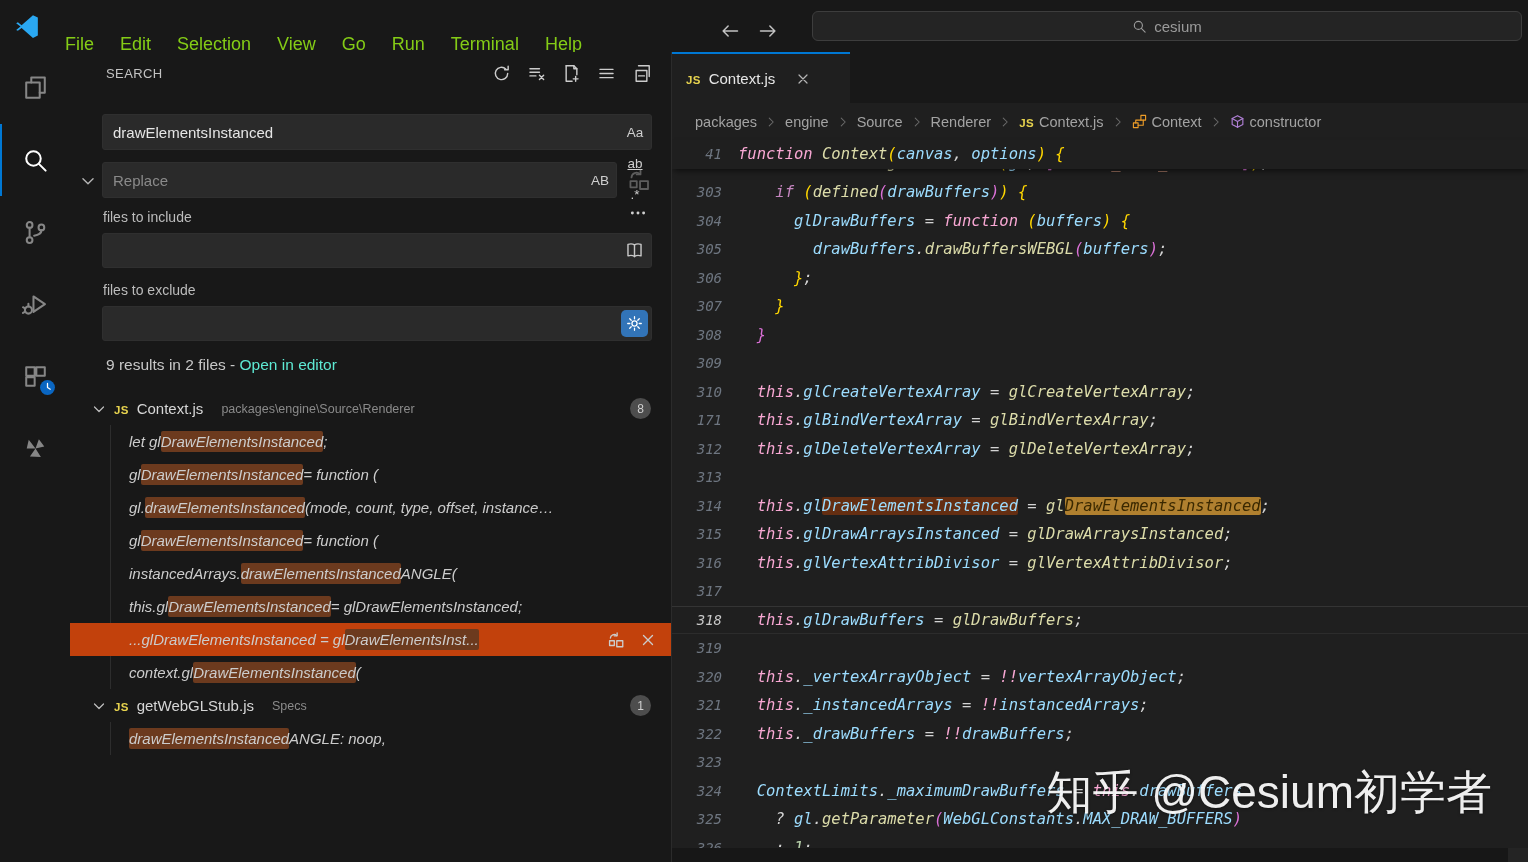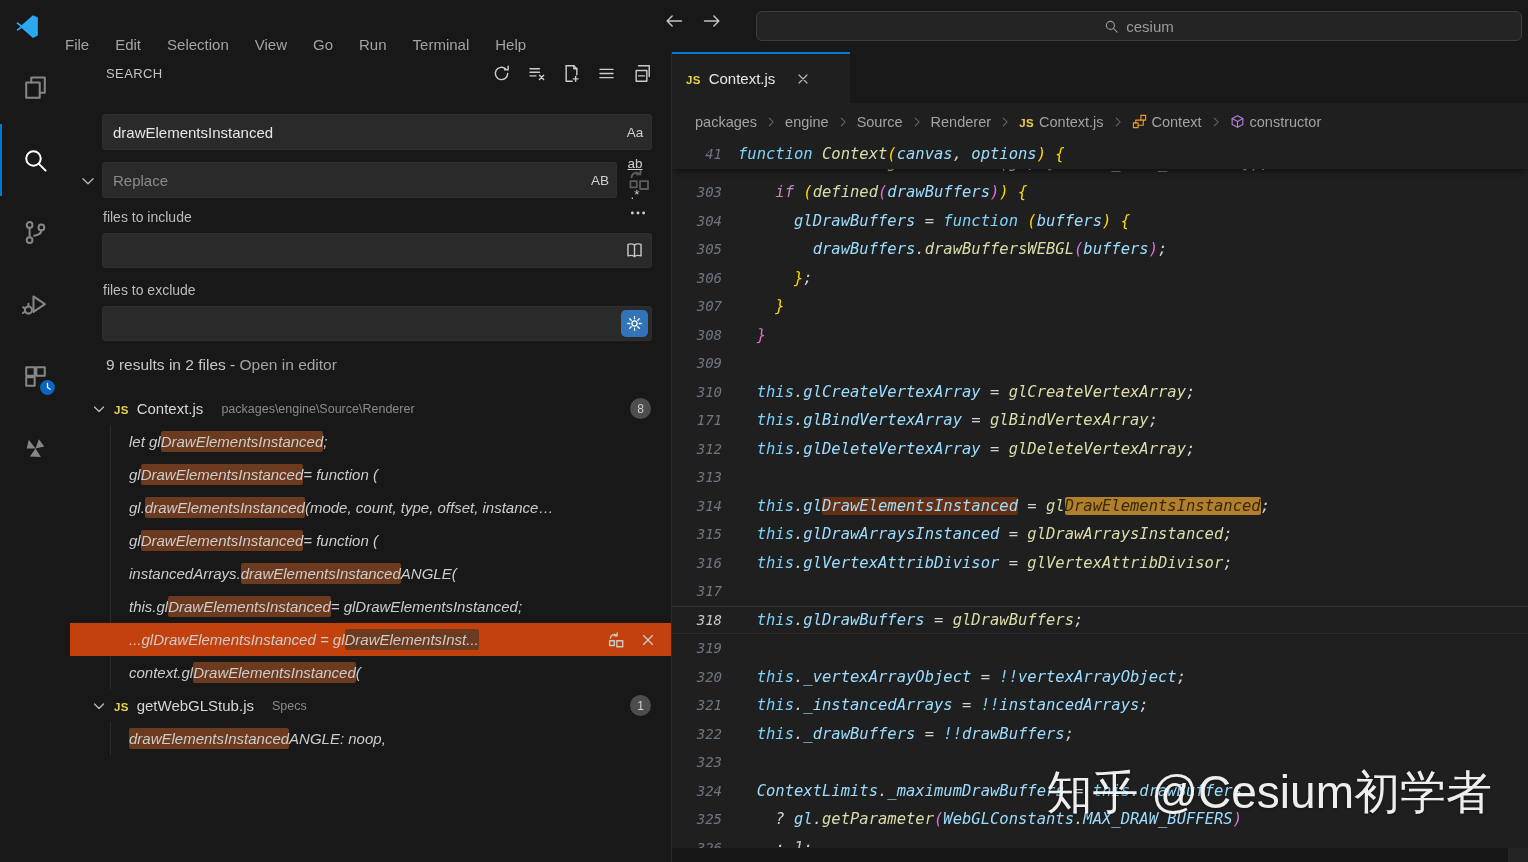--- a/index.html
+++ b/index.html
@@ -7,22 +7,22 @@
               font-family:"Liberation Sans", sans-serif; color:#cccccc; }
   svg { display:block; }
   .ic svg { width:100%; height:100%; fill:none; stroke:currentColor;
             stroke-width:1.2; stroke-linecap:round; stroke-linejoin:round; }
   .ic { display:inline-block; }
 
   
   .titlebar { height:52px; background:#181818; display:flex; align-items:center; }
   .logo { width:26px; height:26px; margin:0 12px 0 14px; }
   .menus { display:flex; align-items:center; }
-  .menu-item { padding:6px 13px; font-size:15px; color:#a3a3a3; cursor:default;margin-top:36px; }
-  .tb-right { flex:1; display:flex; align-items:flex-start; padding-left:125px; }
+  .menu-item { padding:6px 13px; font-size:18px; color:#84cc16; cursor:default;margin-top:36px; }
+  .tb-right { flex:1; display:flex; align-items:flex-end; padding-left:125px; }
   .nav-btn { width:20px; height:20px; color:#c2c2c2; margin-right:18px; }
   .cmd-box { flex:1; height:30px; margin:0 6px 0 16px; background:#242424;
              border:1px solid #3d3d3d; border-radius:6px; display:flex;
              align-items:center; justify-content:center; gap:7px; color:#9b9b9b; font-size:15px; }
   .cmd-box .ic { width:15px; height:15px; color:#9b9b9b; }
 
   .main { display:flex; height:810px; }
 
   
   .activitybar { width:70px; background:#181818; display:flex; flex-direction:column; align-items:stretch; }
@@ -63,21 +63,21 @@
   .inc-input input { width:100%; height:100%; padding-right:36px; }
   .in-icon { position:absolute; right:8px; top:8px; width:19px; height:19px; color:#c7c7c7; }
   .exc-label { top:230px; }
   .exc-input { position:absolute; top:254px; left:32px; width:550px; height:35px; }
   .exc-input input { width:100%; height:100%; padding-right:40px; }
   .gear-btn { position:absolute; right:4px; top:4px; width:27px; height:27px; background:#3274b8;
               border-radius:5px; color:#ffffff; display:flex; align-items:center; justify-content:center; }
   .gear-btn .ic { width:17px; height:17px; }
 
   .summary { position:absolute; top:304px; left:36px; font-size:15.5px; color:#c8c8c8; }
-  .summary a { color:#a3a3a3; text-decoration:none; cursor:pointer;margin-top:31px; }
+  .summary a { color:#5eead4; text-decoration:none; cursor:pointer;margin-top:31px; }
 
   .tree { position:absolute; top:340px; left:0; right:0; font-size:15px; }
   .file-row { height:33px; display:flex; align-items:center; padding-left:21px; cursor:pointer; }
   .tw-chev { width:16px; height:16px; color:#c0c0c0; margin-right:7px; flex:none; }
   .jsbadge { color:#e6d24e; font-weight:700; font-size:11.5px; letter-spacing:.3px;
              font-family:"Liberation Sans", sans-serif; }
   .file-ic { margin-right:8px; flex:none; }
   .file-name { color:#d6d6d6; }
   .file-path { color:#8a8a8a; font-size:12.5px; margin-left:18px; flex:1; white-space:nowrap;
                overflow:hidden; text-overflow:ellipsis; }
@@ -113,21 +113,21 @@
   .codearea { position:absolute; top:116px; left:0; right:0; bottom:0; }
   .clip-top { height:10px; overflow:hidden; }
   .clip-top .code-row { transform:translateY(-19px); }
   .code-row { height:28.5px; display:flex; line-height:28.5px;font-style:italic; }
   .ln { width:50px; flex:none; text-align:right; color:#6e7681; font-size:14px;
         font-family:"DejaVu Sans Mono", monospace; }
   .code { padding-left:16px; white-space:pre; }
   .code-row.cur { box-shadow:inset 0 1px 0 #343434, inset 0 -1px 0 #2c2c2c; }
   .code-row.cur .ln { color:#c8c8c8; }
 
-  .c-pl{color:#d4d4d4} .c-kw{color:#7dd3fc} .c-ctl{color:#c586c0} .c-var{color:#9cdcfe}
+  .c-pl{color:#d4d4d4} .c-kw{color:#f9a8d4} .c-ctl{color:#c586c0} .c-var{color:#9cdcfe}
   .c-fn{color:#dcdcaa} .c-b1{color:#ffd700} .c-b2{color:#da70d6}
   .c-str{color:#ce9178} .c-num{color:#b5cea8}
   .hl-m { background:#642e12; border-radius:2px; }
   .hl-c { background:#b0802f; color:#3a2800; border-radius:2px; }
 
   .watermark { position:absolute; right:36px; top:710px; z-index:5; pointer-events:none;
                font-size:46px; font-weight:400; color:rgba(255,255,255,.93); white-space:nowrap;
                text-shadow:0 1px 3px rgba(0,0,0,.35); }
   .bottomstrip { position:absolute; left:0; right:0; bottom:0; height:14px; background:#171717; z-index:4; }
   .scrollcorner { position:absolute; right:0; bottom:0; width:20px; height:14px; background:#242424; z-index:5; }

